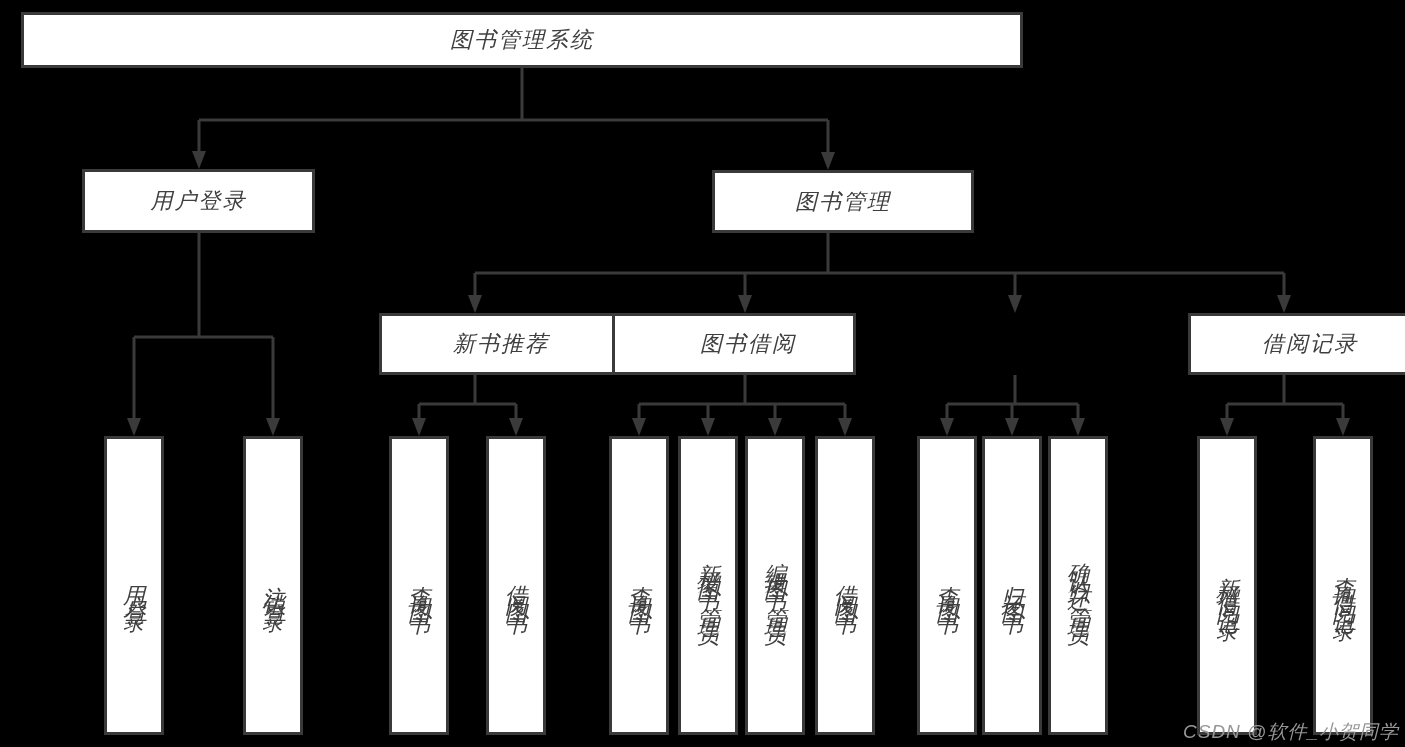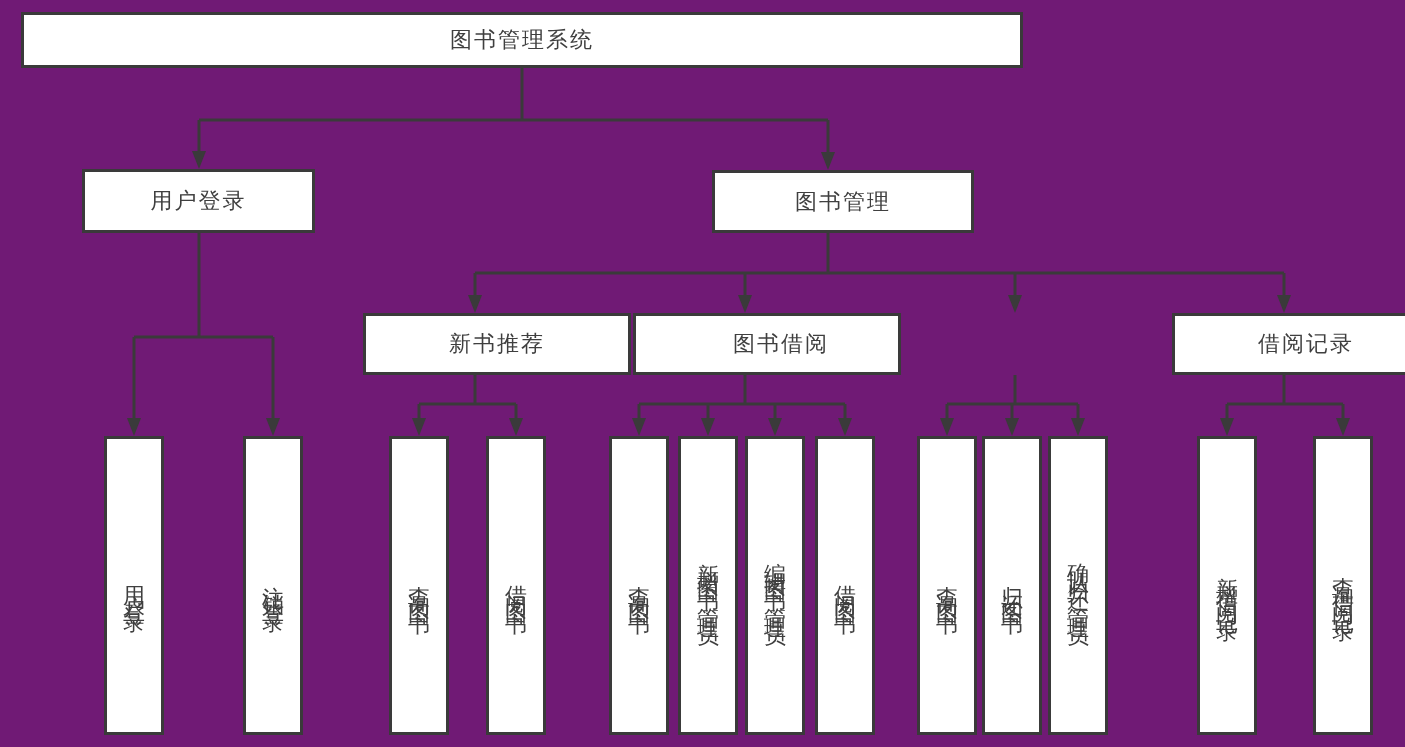--- a/index.html
+++ b/index.html
@@ -1,37 +1,37 @@
 <!DOCTYPE html>
 <html><head>
 <meta charset="utf-8">
 <style>
   html,body{margin:0;padding:0;background:#ffffff;}
   .stage{
-    position:relative;width:1405px;height:747px;background:#701a75;
+    position:relative;width:1405px;height:747px;background:#000000;
     font-family:"Liberation Sans","DejaVu Sans",sans-serif;
-    color:#3f3f3f;overflow:hidden;
+    color:#3f3f3f;overflow:hidden;font-style:italic;
   }
   .connectors{position:absolute;left:0;top:0;z-index:1;}
   .box{
     position:absolute;box-sizing:border-box;z-index:2;
     border:3px solid #3a3a3a;background:#ffffff;
     display:flex;align-items:center;justify-content:center;
     font-size:22px;line-height:1;letter-spacing:2px;
     white-space:nowrap;
   }
   
   .n-root{left:21px;top:12px;width:1002px;height:56px;}
   
   .n-user-login{left:82px;top:169px;width:233px;height:64px;}
   .n-book-mgmt{left:712px;top:170px;width:262px;height:63px;}
   
-  .lvl3{top:313px;width:268px;height:62px;}
+  .lvl3{top:313px;width:244px;height:62px;margin-left:16px;}
   .n-new-book{left:363px;}
-  .n-book-borrow{left:633px;padding-left:28px;}
+  .n-book-borrow{left:596px;padding-left:28px;}
   .n-cur-borrow{left:903px;}
   .n-borrow-rec{left:1172px;}
   
   .vbox{
     top:436px;width:60px;height:299px;
     writing-mode:vertical-rl;text-orientation:mixed;
     letter-spacing:9px;padding:4px 0;font-size:22px;
   }
   .v1a{left:104px;} .v1b{left:243px;}
   .v2a{left:389px;} .v2b{left:486px;}
@@ -134,14 +134,15 @@
   <div class="box vbox v3c">编辑图书（管理员）</div>
   <div class="box vbox v3d">借阅图书</div>
 
   <div class="box vbox v4a">查询图书</div>
   <div class="box vbox v4b">归还图书</div>
   <div class="box vbox v4c">确认归还（管理员）</div>
 
   <div class="box vbox v5a">新增借阅记录</div>
   <div class="box vbox v5b">查询借阅记录</div>
 
+  <div class="watermark">CSDN @软件_小贺同学</div>
 
 </div>
 
 </body></html>

